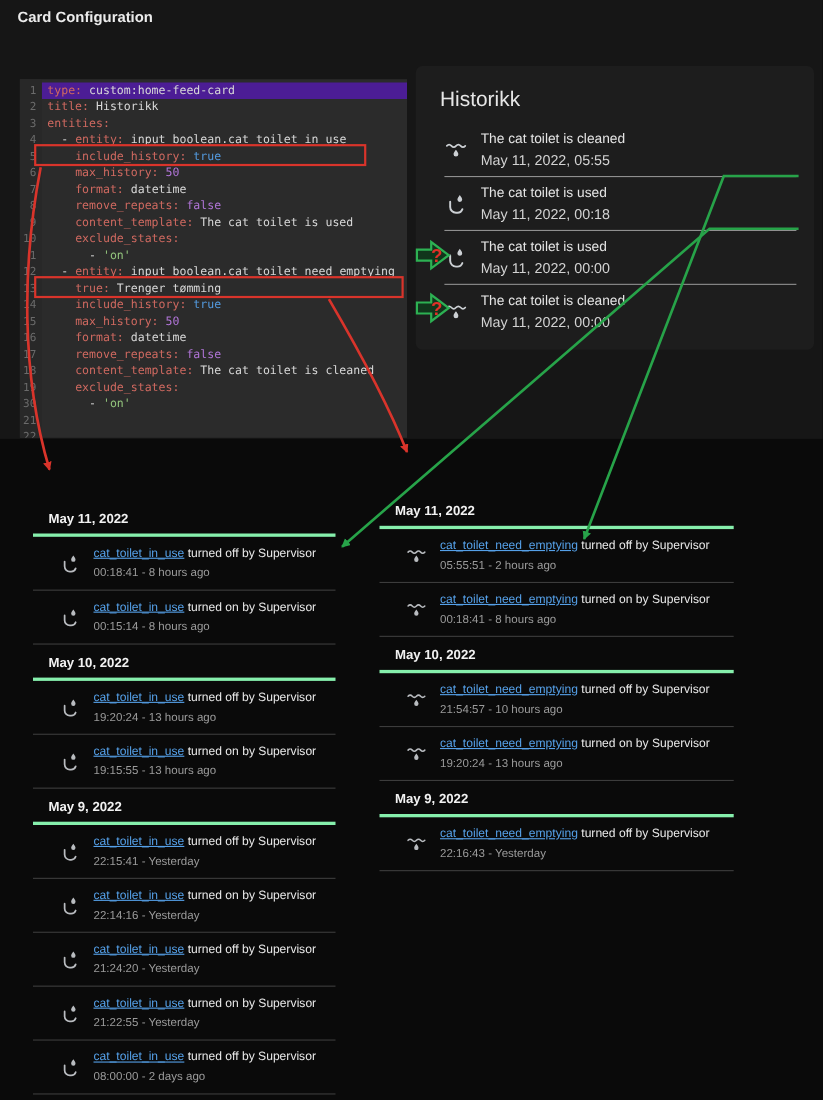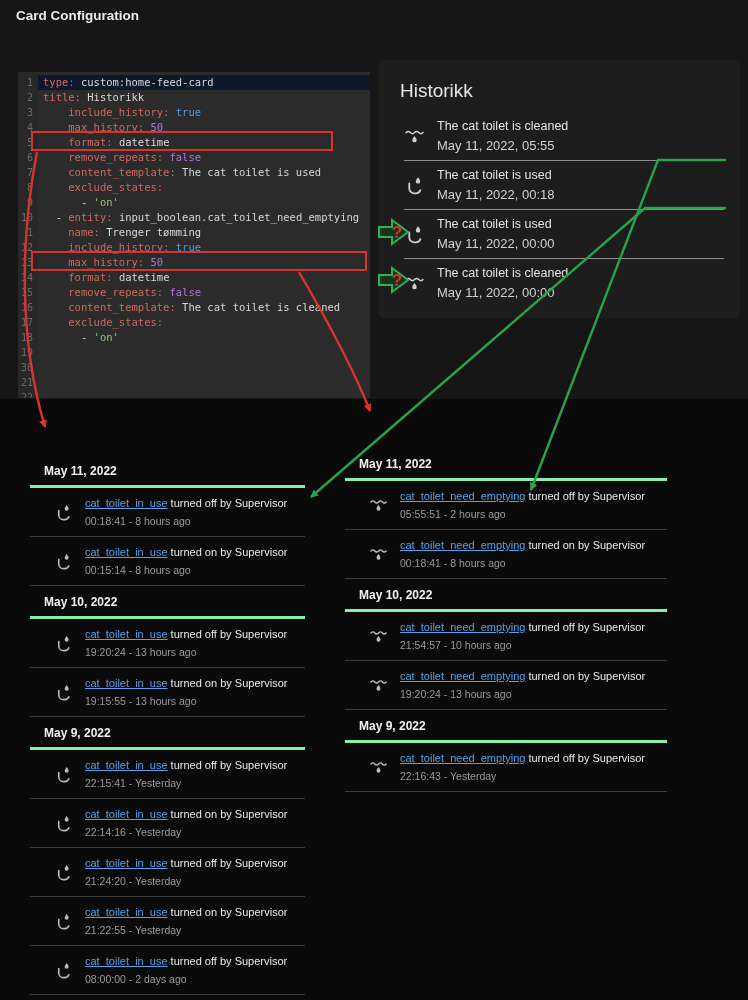--- a/index.html
+++ b/index.html
@@ -9,21 +9,21 @@
 
   .top-section{position:absolute;left:0;top:0;width:748px;height:399px;background:#161616}
   .page-title{position:absolute;left:16px;top:8px;font-size:13.5px;font-weight:bold;color:#ececec}
 
   
   .editor{position:absolute;left:18px;top:72px;width:352px;height:326px;background:#2b2b2b;display:flex;
           font-family:"DejaVu Sans Mono","Liberation Mono",monospace;font-size:10.5px;line-height:15px;overflow:hidden}
   .gutter{width:20px;background:#282828;color:#6b6b6b;text-align:right;padding:3px 5px 0 0;font-size:10px;flex:none}
   .code{flex:1;padding-top:3px;overflow:hidden}
   .code-line{white-space:pre;height:15px;padding-left:5px}
-  .code-line.active{background:#0f172a}
+  .code-line.active{background:#4c1d95}
   .tk-key{color:#cf6960}
   .tk-val{color:#d8d8d8}
   .tk-num{color:#b175d8}
   .tk-true{color:#549be0}
   .tk-false{color:#b175d8}
   .tk-str{color:#93c47d}
 
   
   .preview-card{position:absolute;left:378px;top:60px;width:362px;height:258px;background:#1d1d1d;border-radius:6px;
                 padding:14px 16px;overflow:hidden}
@@ -86,29 +86,31 @@
           <div>17</div>
           <div>18</div>
           <div>19</div>
           <div>30</div>
           <div>21</div>
           <div>22</div>
         </div>
       <div class="code">
           <div class="code-line active"><span class="tk-key">type:</span><span class="tk-val"> custom:home-feed-card</span></div>
           <div class="code-line"><span class="tk-key">title:</span><span class="tk-val"> Historikk</span></div>
+          <div class="code-line"><span class="tk-key">entities:</span></div>
+          <div class="code-line"><span class="tk-val">  - </span><span class="tk-key">entity:</span><span class="tk-val"> input_boolean.cat_toilet_in_use</span></div>
           <div class="code-line"><span class="tk-val">    </span><span class="tk-key">include_history:</span><span class="tk-true"> true</span></div>
           <div class="code-line"><span class="tk-val">    </span><span class="tk-key">max_history:</span><span class="tk-num"> 50</span></div>
           <div class="code-line"><span class="tk-val">    </span><span class="tk-key">format:</span><span class="tk-val"> datetime</span></div>
           <div class="code-line"><span class="tk-val">    </span><span class="tk-key">remove_repeats:</span><span class="tk-false"> false</span></div>
           <div class="code-line"><span class="tk-val">    </span><span class="tk-key">content_template:</span><span class="tk-val"> The cat toilet is used</span></div>
           <div class="code-line"><span class="tk-val">    </span><span class="tk-key">exclude_states:</span></div>
           <div class="code-line"><span class="tk-val">      - </span><span class="tk-str">'on'</span></div>
           <div class="code-line"><span class="tk-val">  - </span><span class="tk-key">entity:</span><span class="tk-val"> input_boolean.cat_toilet_need_emptying</span></div>
-          <div class="code-line"><span class="tk-val">    </span><span class="tk-key">name:</span><span class="tk-val"> Trenger tømming</span></div>
+          <div class="code-line"><span class="tk-val">    </span><span class="tk-key">true:</span><span class="tk-val"> Trenger tømming</span></div>
           <div class="code-line"><span class="tk-val">    </span><span class="tk-key">include_history:</span><span class="tk-true"> true</span></div>
           <div class="code-line"><span class="tk-val">    </span><span class="tk-key">max_history:</span><span class="tk-num"> 50</span></div>
           <div class="code-line"><span class="tk-val">    </span><span class="tk-key">format:</span><span class="tk-val"> datetime</span></div>
           <div class="code-line"><span class="tk-val">    </span><span class="tk-key">remove_repeats:</span><span class="tk-false"> false</span></div>
           <div class="code-line"><span class="tk-val">    </span><span class="tk-key">content_template:</span><span class="tk-val"> The cat toilet is cleaned</span></div>
           <div class="code-line"><span class="tk-val">    </span><span class="tk-key">exclude_states:</span></div>
           <div class="code-line"><span class="tk-val">      - </span><span class="tk-str">'on'</span></div>
           <div class="code-line">&nbsp;</div>
         </div>
     </div>

